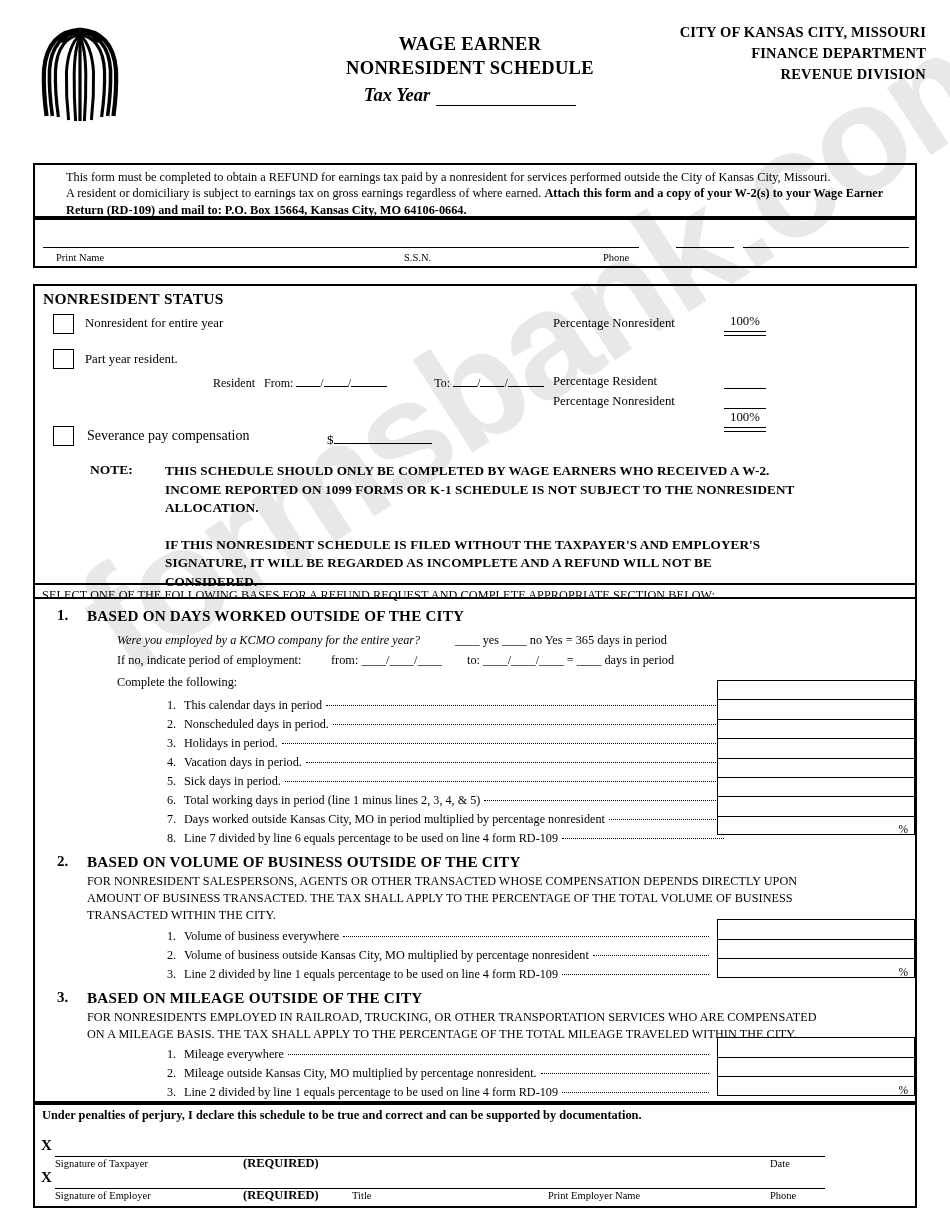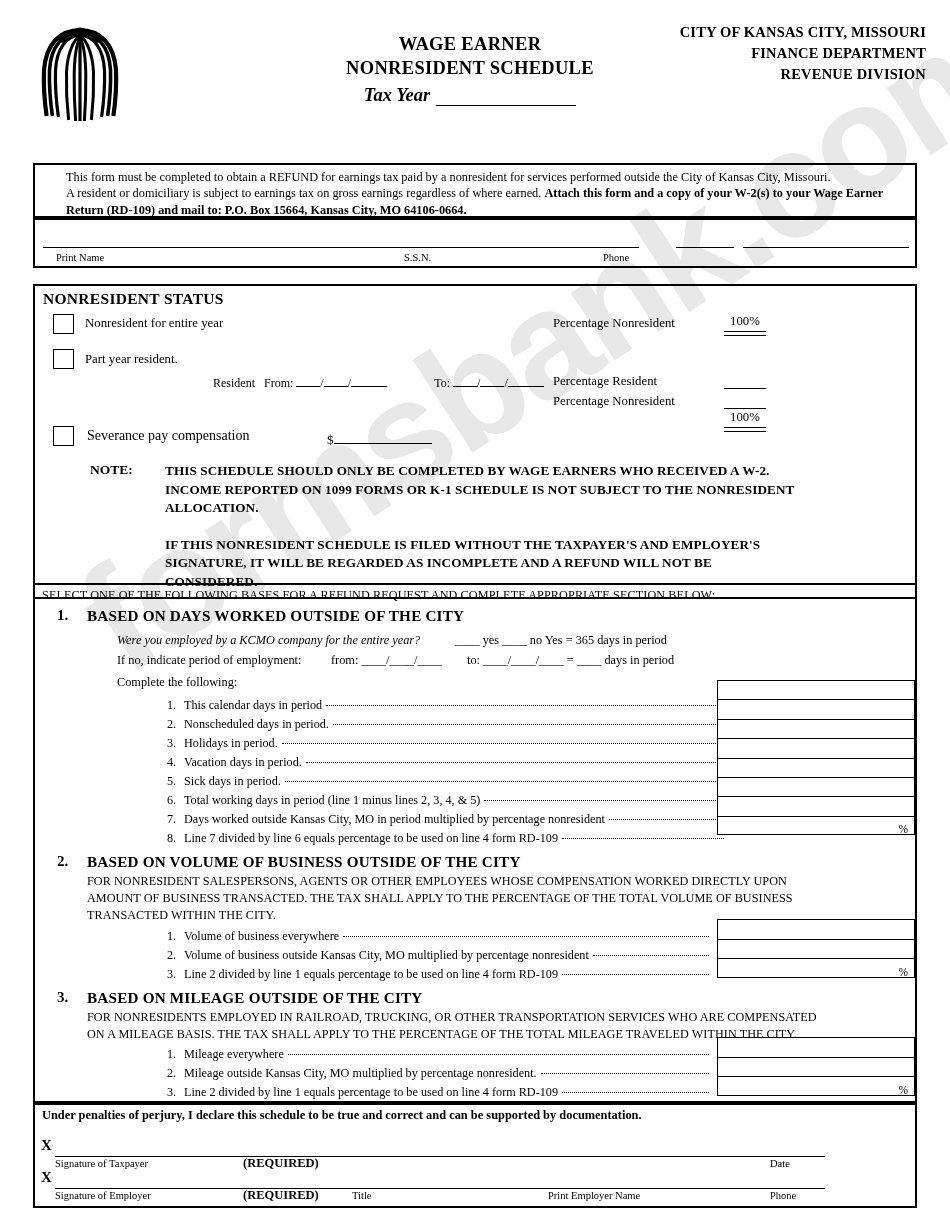--- a/index.html
+++ b/index.html
@@ -548,21 +548,21 @@
       <div class="ans-cell" style="height:19.4px;"></div>
       <div class="ans-cell" style="height:19.4px;"></div>
       <div class="ans-cell" style="height:19.4px;"></div>
       <div class="ans-cell" style="height:19.4px;">
         <span class="pct-mark">%</span>
       </div>
     </div>
 
     <div class="sec-num" style="left:22px; top:268px;">2.</div>
     <div class="sec-head" style="left:52px; top:268px;">BASED ON VOLUME OF BUSINESS OUTSIDE OF THE CITY</div>
-    <div class="sec-sub" style="left:52px; top:288px;">FOR NONRESIDENT SALESPERSONS, AGENTS OR OTHER EMPLOYEES WHOSE COMPENSATION WORKED DIRECTLY UPON</div>
+    <div class="sec-sub" style="left:52px; top:288px;">FOR NONRESIDENT SALESPERSONS, AGENTS OR OTHER TRANSACTED WHOSE COMPENSATION DEPENDS DIRECTLY UPON</div>
     <div class="sec-sub" style="left:52px; top:305px;">AMOUNT OF BUSINESS TRANSACTED.  THE TAX SHALL APPLY TO THE PERCENTAGE OF THE TOTAL VOLUME OF BUSINESS</div>
     <div class="sec-sub" style="left:52px; top:322px;">TRANSACTED WITHIN THE CITY.</div>
 
     <div class="item-row" style="left:132px; top:344px; width:545px;">
       <span class="i-num">1.</span>
       <span class="i-txt">Volume of business everywhere</span>
       <span class="i-dots"></span>
     </div>
     <div class="item-row" style="left:132px; top:363px; width:545px;">
       <span class="i-num">2.</span>

